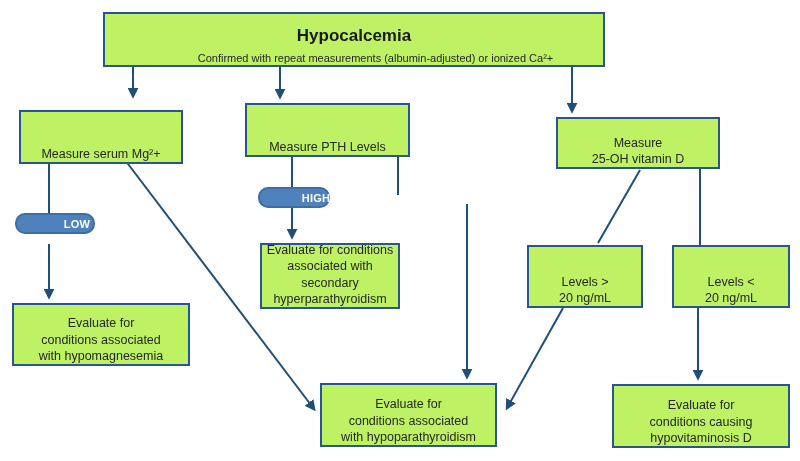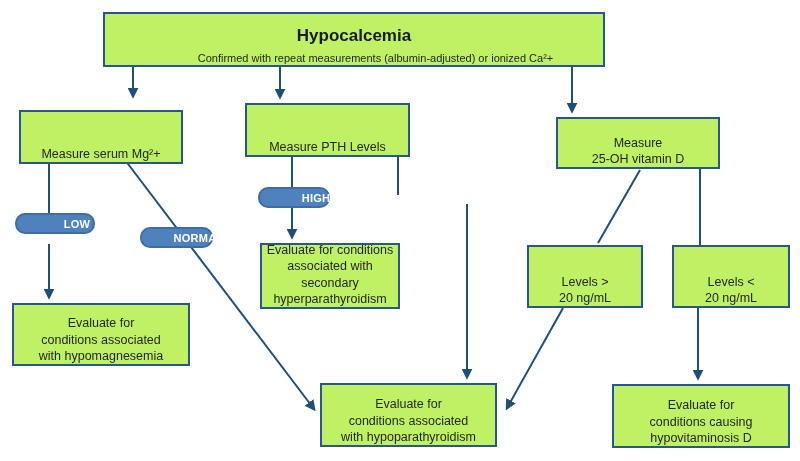--- a/index.html
+++ b/index.html
@@ -96,18 +96,17 @@
   <div class="box" style="left:320px;top:383px;width:177px;height:64px;">Evaluate for
 conditions associated
 with hypoparathyroidism</div>
 
   <div class="box" style="left:612px;top:384px;width:178px;height:64px;">Evaluate for
 conditions causing
 hypovitaminosis D</div>
 
   <div class="pill" style="left:15px;top:213px;width:80px;height:21px;">LOW</div>
 
-  <div class="pill" style="left:140px;top:227px;width:73px;height:21px;">NORMAL</div>
 
   <div class="pill" style="left:258px;top:187px;width:72px;height:21px;">HIGH</div>
 
 
 </div>
 
 </body></html>

